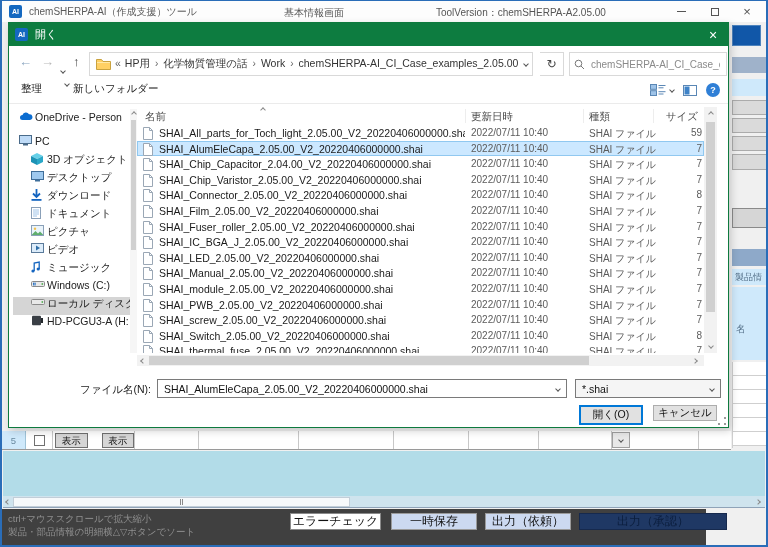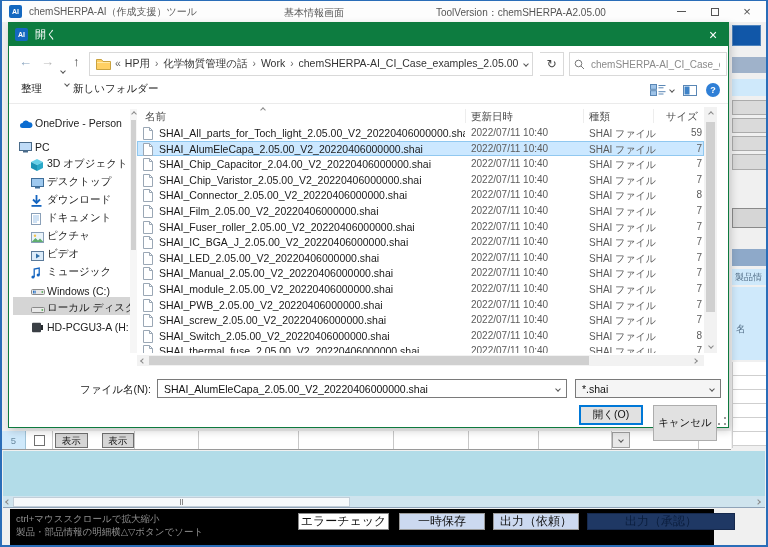--- a/index.html
+++ b/index.html
@@ -51,21 +51,21 @@
     font-family:inherit;padding:0;line-height:13px}
   .cw1{width:64px}.cw2{width:100px}.cw3{width:95px}.cw4{width:75px}.cw5{width:70px}.cw6{width:73px}
   .dd{width:18px;background:#e8e8e8;border:1px solid #a0a0a0;display:flex;align-items:center;justify-content:center;margin:1px 0}
   .cw7{width:69px}.cwend{flex:1;border-right:none}
   .bluearea{position:absolute;left:3px;top:451px;width:762px;height:45px;background:#b2dce8}
   .hscroll-app{position:absolute;left:3px;top:496px;width:762px;height:12px;background:#cfe4ee;border-bottom:1px solid #8fa3b8;display:flex;align-items:center}
   .ha-arrow{width:10px;display:flex;align-items:center;justify-content:center}
   .ha-thumb{position:absolute;left:10px;top:1px;width:337px;height:10px;background:#f6f9fb;border:1px solid #c2ced8;display:flex;align-items:center;justify-content:center;gap:1px}
   .ha-thumb i{width:1px;height:6px;background:#8a8a8a;display:inline-block}
   .hscroll-app .right{position:absolute;right:2px}
-  .statusbar{position:absolute;left:10px;top:509px;width:704px;height:36px;background:#000000}
+  .statusbar{position:absolute;left:2px;top:509px;width:704px;height:36px;background:#404040}
   .sline{font-size:9.5px;color:#8f8f8f;margin-left:6px;line-height:13px}
   .sline:first-child{margin-top:3px}
   .fbtns{position:absolute;left:288px;top:4px;display:flex}
   .fbtn{height:17px;font-size:12px;font-family:Liberation Sans, sans-serif;padding:0;line-height:15px;color:#111}
   .fbtn.plain{width:91px;background:#fff;border:1px solid #8a8a8a;margin-right:10px}
   .fbtn.lavender{width:86px;background:#ccd9f0;border:1px solid #9a9a9a;margin-right:8px}
   .fbtn.navy{width:148px;background:#1f3864;border:1px solid #16294d;color:#0b1e3e}
 
   
   .dialog{position:absolute;left:8px;top:22px;width:721px;height:406px;background:#fff;border:1px solid #0d7a3e;z-index:10;box-shadow:2px 3px 8px rgba(0,0,0,.18)}
@@ -104,21 +104,21 @@
   
   .tbtn{position:absolute;top:59px;font-size:10.5px;color:#1a1a1a;display:inline-flex;align-items:flex-start;gap:23px}
   .tbtn.org{left:12px}
   .tbtn.nf{left:64px}
   .tb-right{position:absolute;top:60px;right:8px;display:flex;align-items:center;gap:9px}
   .help{width:14px;height:14px;border-radius:50%;background:#2f7fd6;color:#fff;font-size:9px;font-weight:bold;display:inline-flex;align-items:center;justify-content:center}
   .sep{position:absolute;left:0;right:0;top:80px;border-top:1px solid #ebebeb}
 
   
   .sidebar{position:absolute;left:4px;top:86px;width:117px;height:244px;overflow:hidden;padding-top:2px}
-  .side-item{height:18px;display:flex;align-items:flex-end;font-size:10.5px;color:#222;padding-left:6px;white-space:nowrap;overflow:hidden}
+  .side-item{height:18px;display:flex;align-items:flex-start;font-size:10.5px;color:#222;padding-left:6px;white-space:nowrap;overflow:hidden}
   .side-item.ind{padding-left:18px}
   .side-item.gap{margin-top:6px}
   .side-item.sel{background:#d5d5d5}
   .sicon{width:16px;flex:none;display:inline-flex;align-items:center}
   .side-scroll{position:absolute;left:121px;top:86px;width:7px;height:244px;background:#f6f6f6;display:flex;flex-direction:column;align-items:center}
   .side-scroll .cv{margin-top:3px}
   .sthumb{width:5px;height:130px;background:#d0d0d0;margin-top:4px}
 
   
   .flist-header{position:absolute;left:128px;top:84px;width:567px;height:18px;font-size:10.5px;color:#4a4a4a}
@@ -147,21 +147,21 @@
   .lthumb{position:absolute;left:12px;width:440px;height:9px;top:1px;background:#d0d0d0}
   .lscroll .right{position:absolute;right:3px}
 
   
   .fn-label{position:absolute;left:36px;top:360px;width:106px;text-align:right;font-size:10.5px;color:#1a1a1a}
   .fn-input{position:absolute;left:148px;top:356px;width:410px;height:19px;border:1px solid #7a7a7a;background:#fff;display:flex;align-items:center;padding:0 6px 0 4px}
   .fn-input input{border:none;outline:none;flex:1;min-width:0;font-size:10.5px;font-family:inherit;color:#111;background:transparent}
   .ft-combo{position:absolute;left:566px;top:356px;width:146px;height:19px;border:1px solid #7a7a7a;background:#f5f5f5;display:flex;align-items:center;padding:0 6px;font-size:10.5px;color:#111}
   .ft-combo .cv{margin-left:auto}
   .btn-open{position:absolute;left:570px;top:382px;width:64px;height:20px;background:#e1e1e1;border:2px solid #0078d7;font-size:10.5px;font-family:inherit;color:#111;padding:0}
-  .btn-cancel{position:absolute;left:644px;top:382px;width:64px;height:36px;background:#e1e1e1;border:1px solid #adadad;font-size:10.5px;font-family:inherit;color:#111;padding:0}
+  .btn-cancel{position:absolute;left:644px;top:382px;width:64px;height:16px;background:#e1e1e1;border:1px solid #adadad;font-size:10.5px;font-family:inherit;color:#111;padding:0}
   .grip{position:absolute;right:2px;bottom:2px;width:9px;height:9px;
     background:
       radial-gradient(circle at 8px 2px,#9a9a9a 1px,transparent 1.2px),
       radial-gradient(circle at 8px 8px,#9a9a9a 1px,transparent 1.2px),
       radial-gradient(circle at 2px 8px,#9a9a9a 1px,transparent 1.2px)}
 </style>
 </head>
 <body>
 
 <div class="titlebar">

